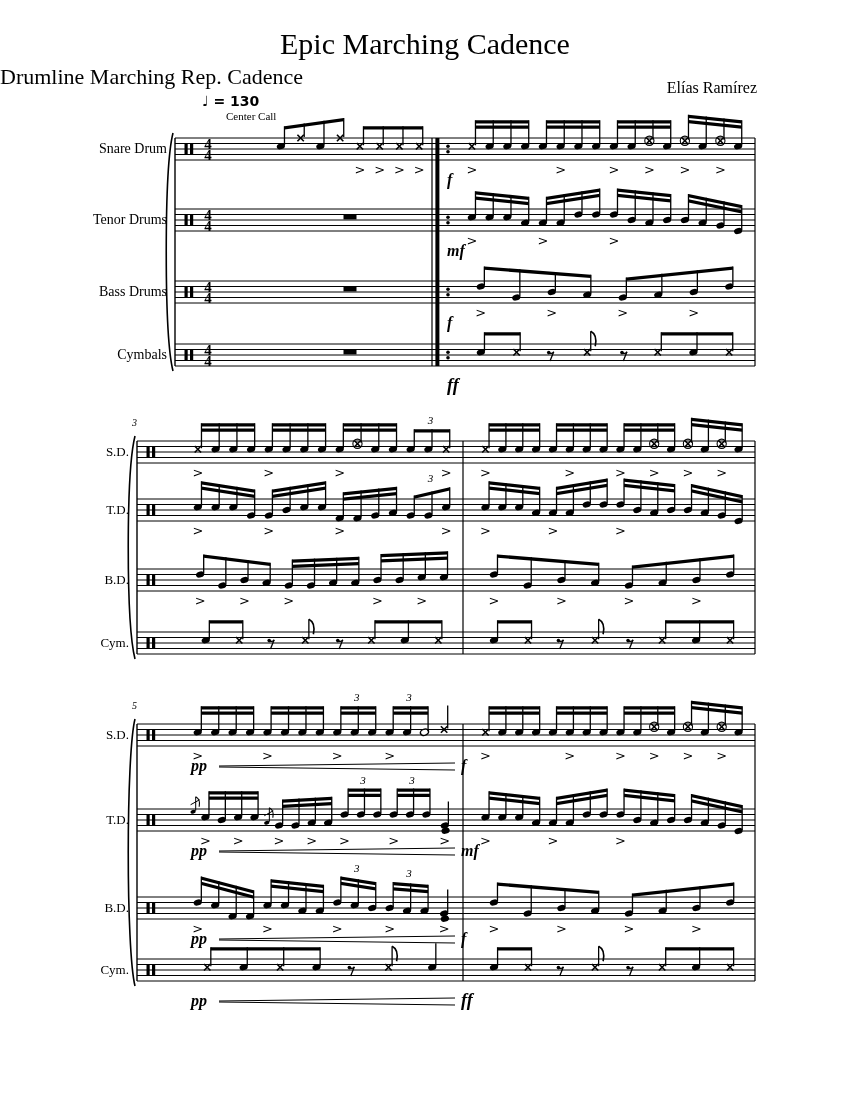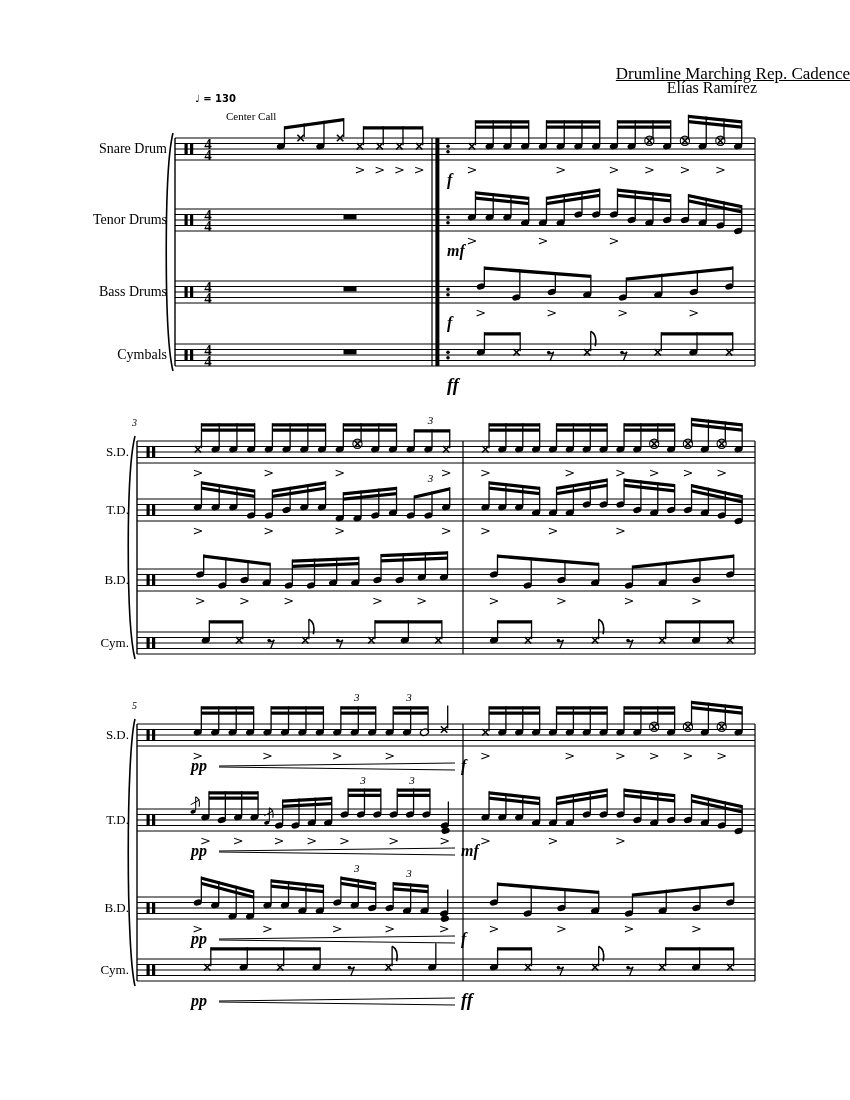--- a/index.html
+++ b/index.html
@@ -1,29 +1,30 @@
 <!DOCTYPE html>
 <html><head>
 <meta charset="utf-8">
 <style>
   html,body{margin:0;padding:0;background:#ffffff;}
   .page{position:relative;width:850px;height:1100px;background:#fff;overflow:hidden;
         font-family:"Liberation Serif","DejaVu Serif",serif;color:#000;}
   .page > div{position:absolute;white-space:nowrap;}
   .title{top:27px;left:0;width:100%;text-align:center;font-size:30px;}
-  .subtitle{top:64px;left:0;width:100%;text-align:right;font-size:17px;text-decoration:underline;}
+  .subtitle{top:64px;left:0;width:100%;text-align:left;font-size:22px;}
   .composer{top:79px;right:93px;font-size:16px;}
-  .tempo{top:93px;left:195px;font-size:10px;font-weight:bold;font-family:"DejaVu Sans","Liberation Sans",sans-serif;}
+  .tempo{top:93px;left:202px;font-size:14px;font-weight:bold;font-family:"DejaVu Sans","Liberation Sans",sans-serif;}
   .center-call{top:110px;left:226px;font-size:11px;}
   #score{position:absolute;top:0;left:0;}
 </style>
 </head>
 <body>
 
 <div class="page">
+  <div class="title">Epic Marching Cadence</div>
   <div class="subtitle">Drumline Marching Rep. Cadence</div>
   <div class="composer">Elías Ramírez</div>
   <div class="tempo">♩ = 130</div>
   <div class="center-call">Center Call</div>
   <svg id="score" width="850" height="1100" viewBox="0 0 850 1100">
       <g>
         <path d="M 173 133 C 164 169, 164 335, 173 371" fill="none" stroke="#000" stroke-width="1.6"></path>
         <line x1="175" y1="138" x2="175" y2="366" stroke="#000" stroke-width="1.4"></line>
         <line x1="755" y1="138" x2="755" y2="366" stroke="#000" stroke-width="1.2"></line>
         <line x1="432" y1="138" x2="432" y2="366" stroke="#000" stroke-width="1.2"></line>

